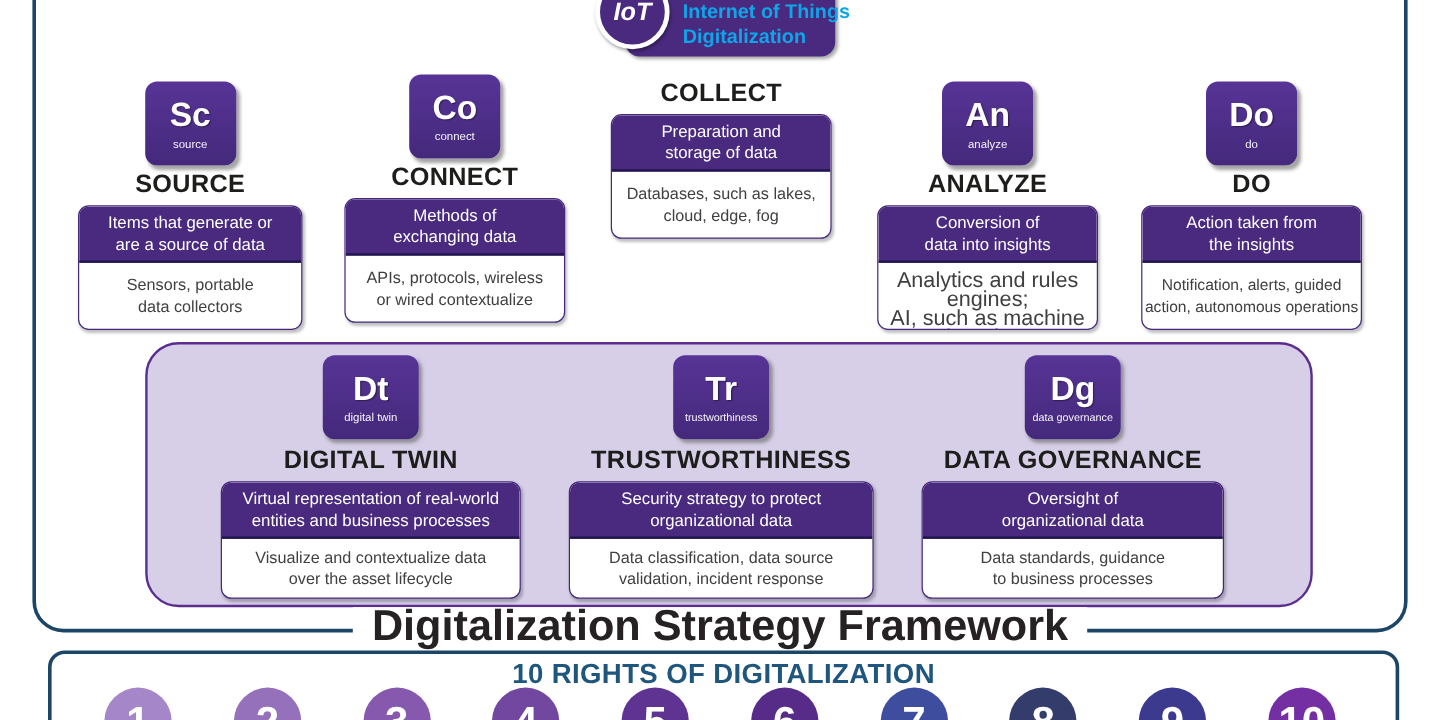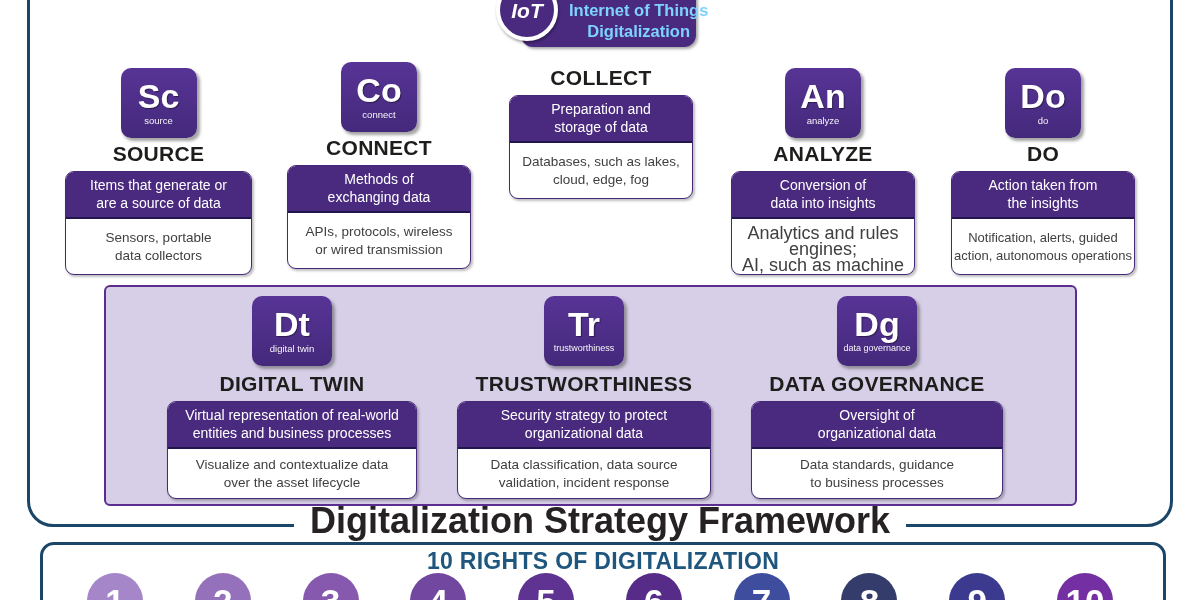--- a/index.html
+++ b/index.html
@@ -20,61 +20,61 @@
     display:inline-block;background:#ffffff;padding:0 16px;
     font-size:36px;font-weight:bold;color:#262223;line-height:30px;
   }
   
   .iot-rect{
     position:absolute;left:521px;top:-26px;width:175px;height:73px;
     background:#4a2a7f;border-radius:12px;z-index:2;
     box-shadow:2px 2px 3px rgba(0,0,0,.35);
   }
   .iot-rect .txt{
-    position:absolute;left:48px;top:26px;color:#7dd3fc;font-weight:bold;
-    font-size:16.5px;line-height:21px;white-space:nowrap;text-align:center;
+    position:absolute;left:48px;top:26px;color:#0ea5e9;font-weight:bold;
+    font-size:16.5px;line-height:21px;white-space:nowrap;
   }
   .iot-circle{
     position:absolute;left:496px;top:-21px;width:54px;height:54px;
     background:#4a2a7f;border:4px solid #ffffff;border-radius:50%;z-index:3;
     display:flex;align-items:center;justify-content:center;
     box-shadow:1px 2px 3px rgba(0,0,0,.35);
   }
   .iot-circle .sym{color:#fff;font-weight:bold;font-size:21px;margin-top:2px;font-style:italic;}
   
   .col{position:absolute;text-align:center;}
   .tile{
     margin:0 auto;border-radius:10px;color:#fff;
     background:linear-gradient(180deg,#573496 0%,#44297b 100%);
     box-shadow:2.5px 3px 3px rgba(90,90,90,.55);
     display:flex;flex-direction:column;align-items:center;justify-content:center;
   }
   .tile-main{width:76px;height:70px;margin-top:6px;}
-  .tile-sym{font-size:34px;font-weight:bold;line-height:30px;text-shadow:1px 1px 1px rgba(0,0,0,.4);}
+  .tile-sym{font-size:28px;font-weight:bold;line-height:30px;text-shadow:1px 1px 1px rgba(0,0,0,.4);}
   .tile-lbl{font-size:9.5px;margin-top:4px;opacity:.95;}
   .el-name{font-size:21px;font-weight:bold;color:#1d1d1b;margin-top:4px;line-height:24px;letter-spacing:.3px;}
   .card{
     margin-top:5px;border:1.5px solid #46287a;border-radius:9px;overflow:hidden;
     background:#fff;box-shadow:1.5px 2px 2.5px rgba(0,0,0,.25);
     display:flex;flex-direction:column;
   }
   .card-h{
     background:#4a2a7f;color:#fff;font-weight:normal;font-size:14px;line-height:17.5px;
     padding:5px 2px;white-space:pre-line;border-bottom:2.5px solid #22164e;
     display:flex;align-items:center;justify-content:center;min-height:35px;
   }
   .card-b{
     color:#404040;font-size:13.5px;line-height:17.5px;padding:6px 2px;
     white-space:pre-line;flex:1;display:flex;align-items:center;justify-content:center;
   }
   .main-card{height:102px;}
   
   .panel{
-    position:absolute;left:104px;top:285px;width:969px;height:217px;
-    background:#d6cfe7;border:2px solid #5b2d8e;border-radius:6px;z-index:1;
+    position:absolute;left:121px;top:285px;width:969px;height:217px;
+    background:#d6cfe7;border:2px solid #5b2d8e;border-radius:28px;z-index:1;
   }
   .panel .col{top:0;}
   .tile-panel{width:80px;height:70px;margin-top:9px;}
   .panel .el-name{margin-top:6px;}
   .panel-card{height:96px;}
   
   .rights-box{
     position:absolute;left:40px;top:542px;width:1120px;height:120px;
     border:3px solid #1b4668;border-radius:14px;background:#fff;
   }
@@ -125,21 +125,21 @@
 <div class="col" style="left:287px;top:56px;width:184px;">
   <div class="tile tile-main">
     <div class="tile-sym">Co</div>
     <div class="tile-lbl">connect</div>
   </div>
   <div class="el-name">CONNECT</div>
   <div class="card main-card">
     <div class="card-h">Methods of
 exchanging data</div>
     <div class="card-b">APIs, protocols, wireless
-or wired transmission</div>
+or wired contextualize</div>
   </div>
 </div>
 
 <div class="col" style="left:509px;top:62px;width:184px;">
   <div class="el-name">COLLECT</div>
   <div class="card main-card">
     <div class="card-h">Preparation and
 storage of data</div>
     <div class="card-b">Databases, such as lakes,
 cloud, edge, fog</div>

